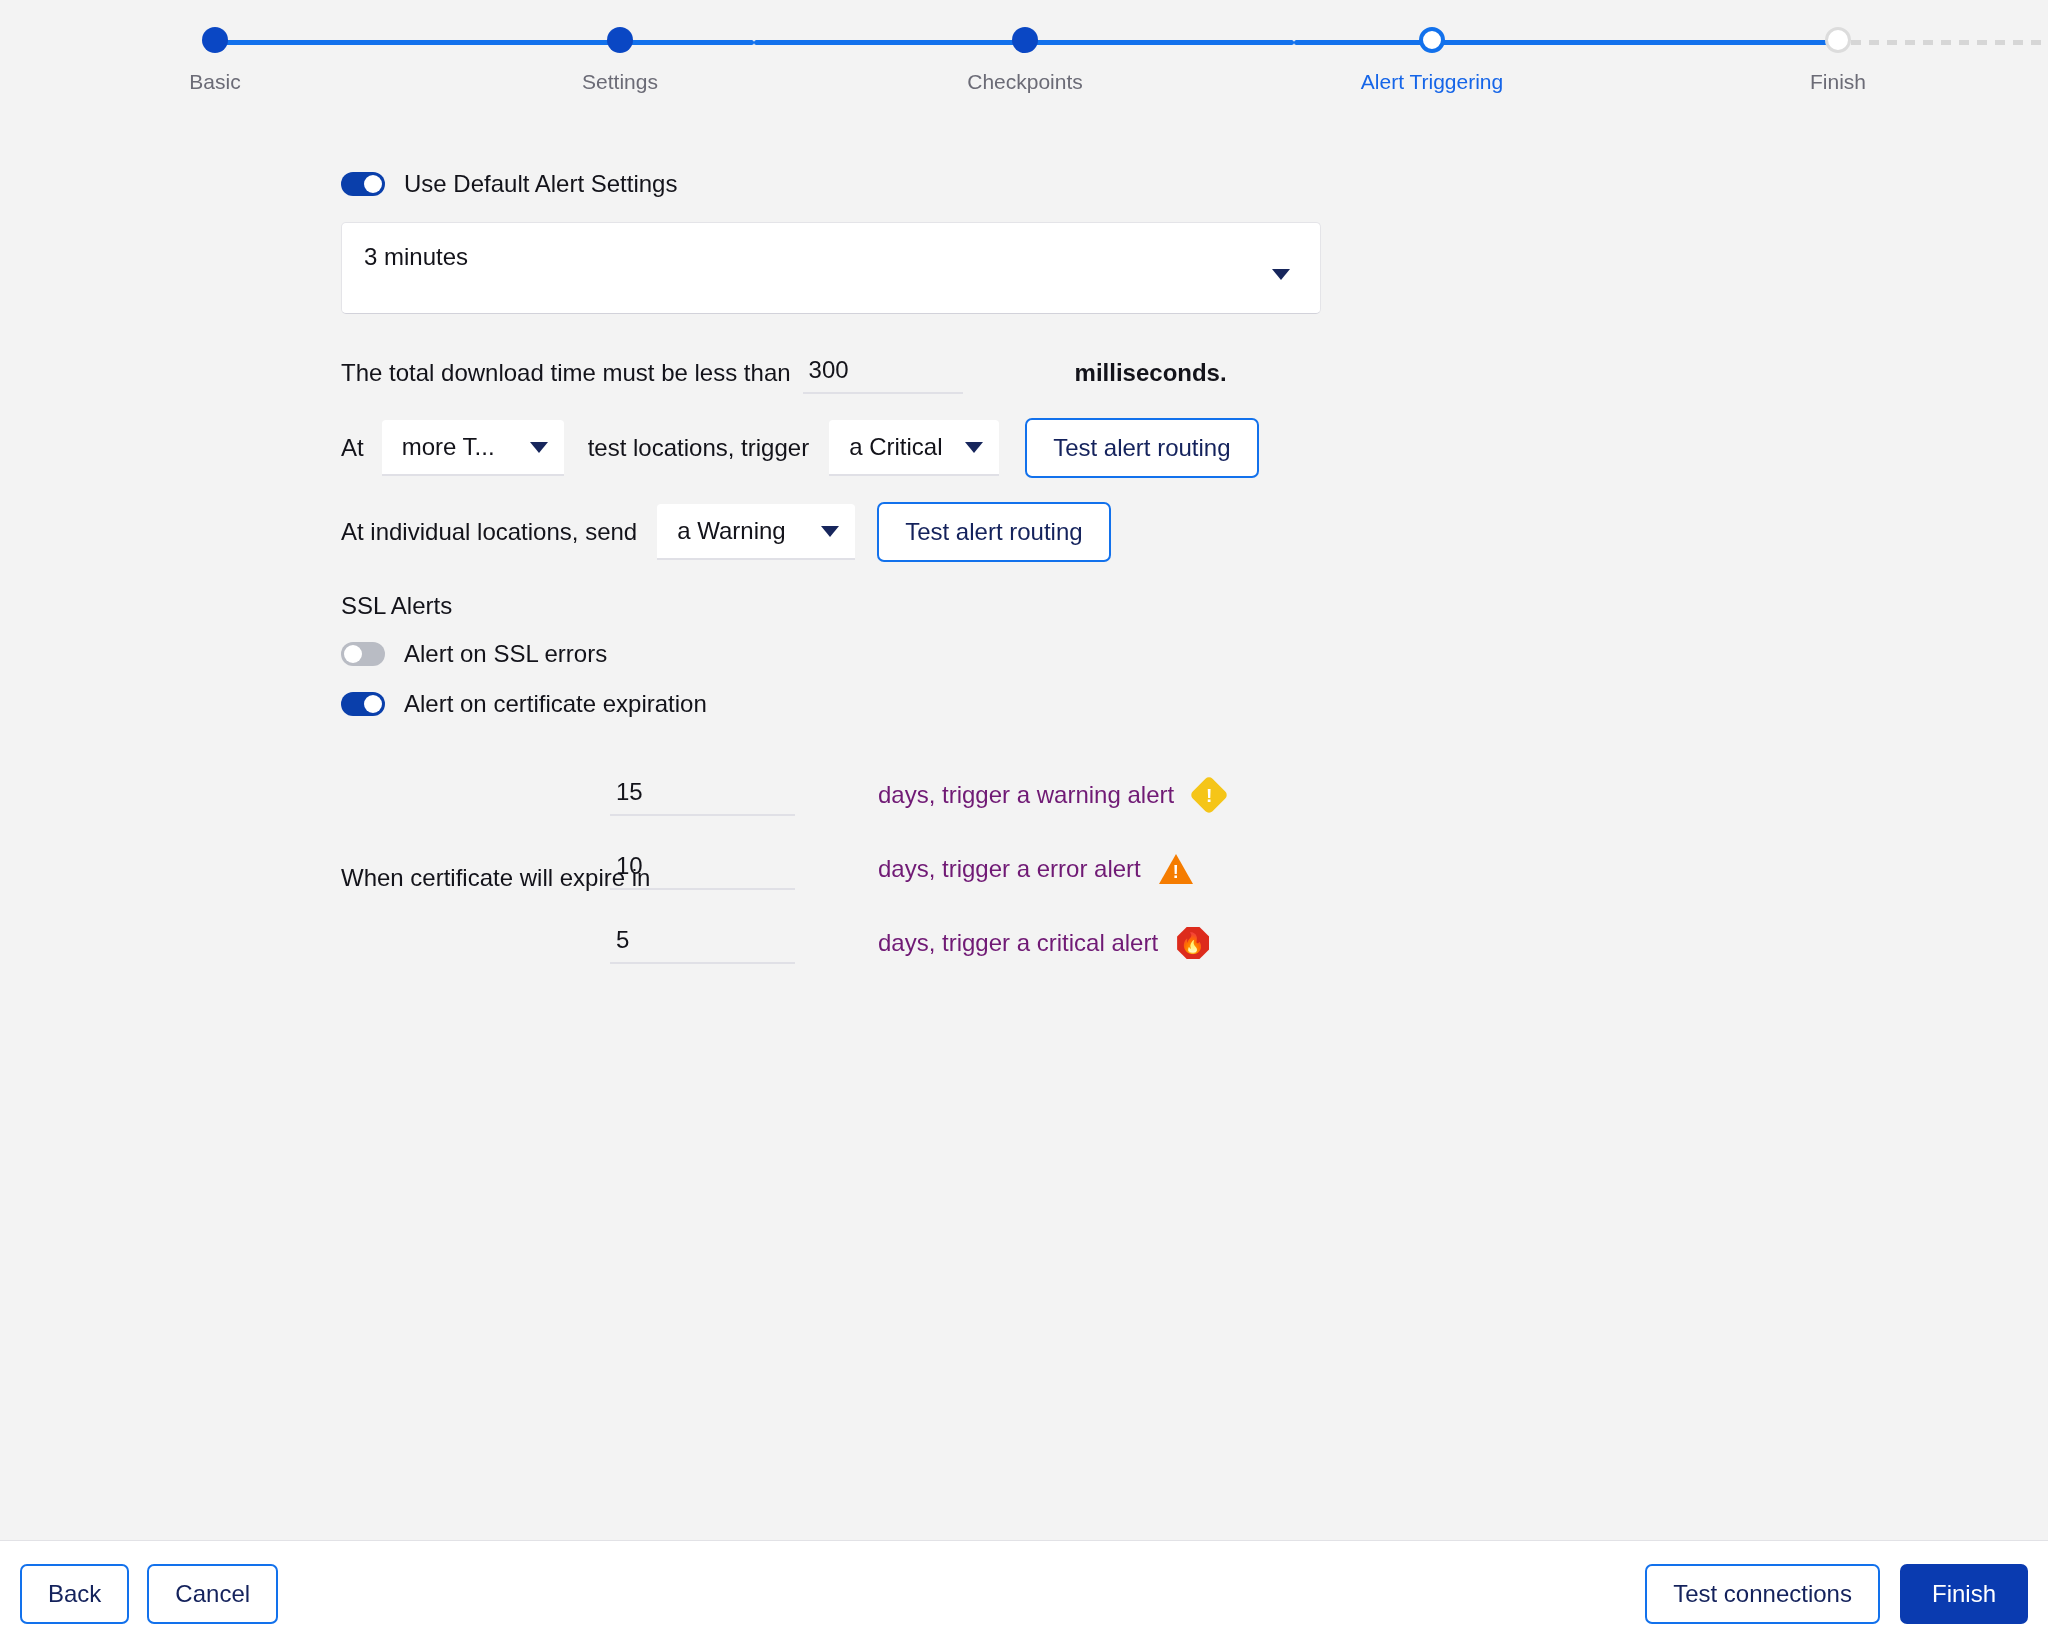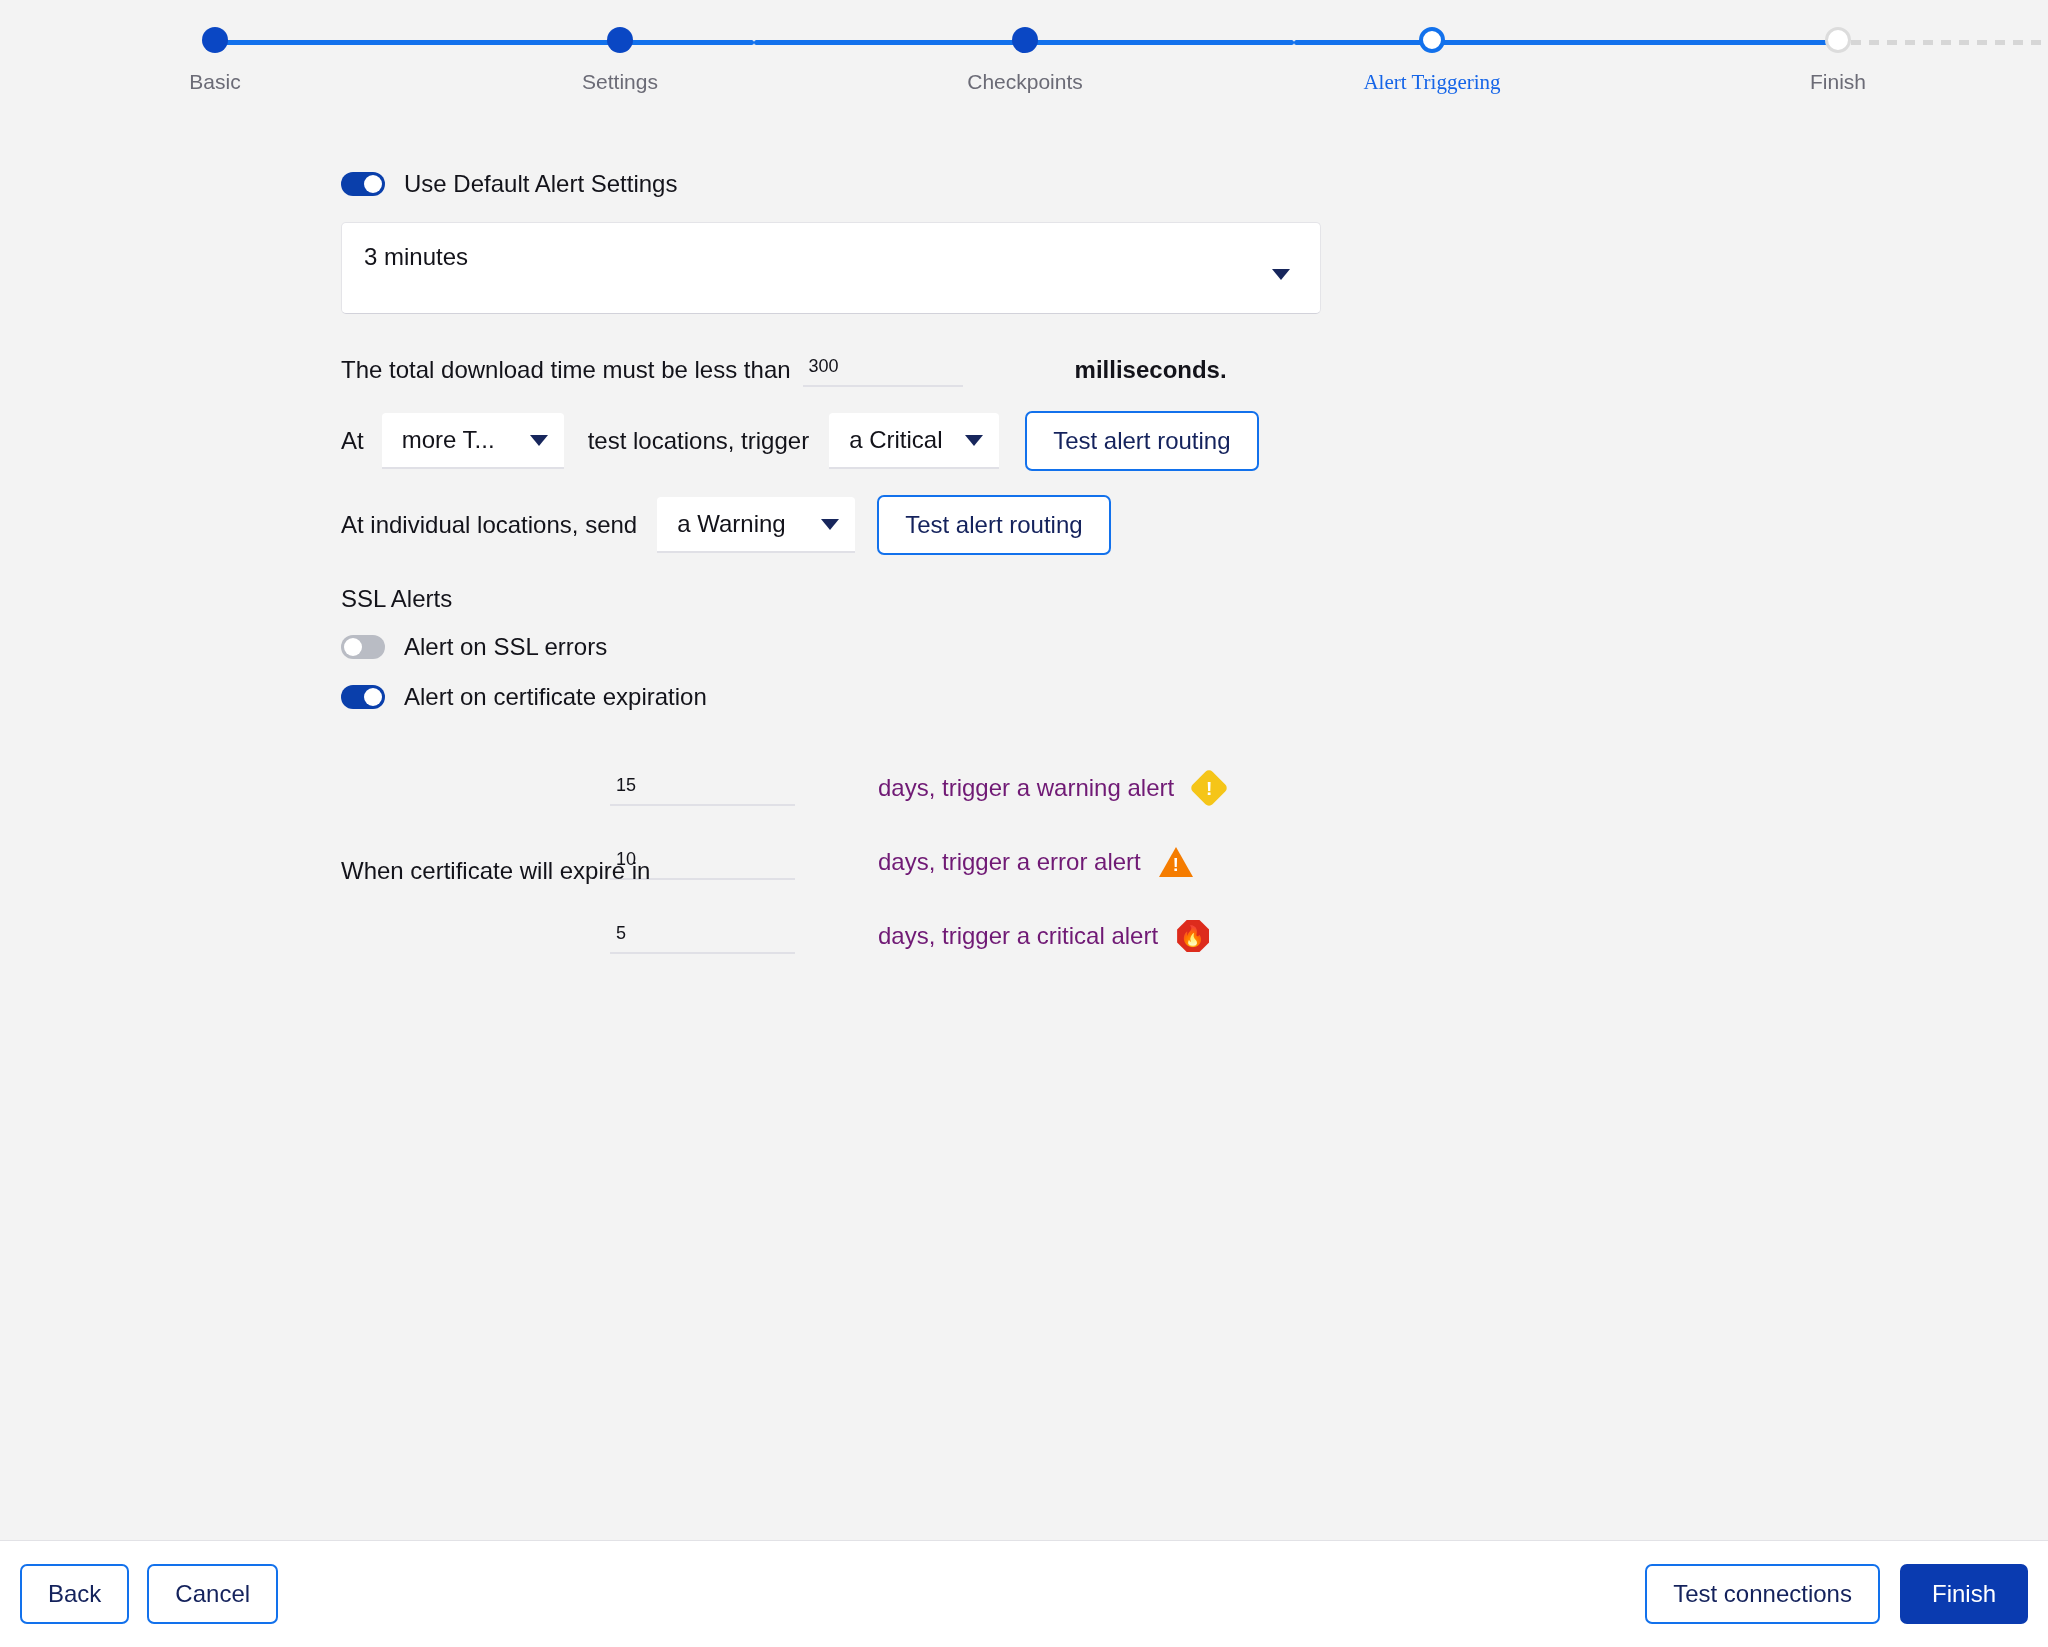--- a/index.html
+++ b/index.html
@@ -49,21 +49,21 @@
     background: #ffffff;
     border: 3px solid #dcdcdc;
   }
   .node-label {
     position: absolute; top: 70px;
     transform: translateX(-50%);
     font-size: 21px;
     color: #6b6b76;
     white-space: nowrap;
   }
-  .node-label.active { color: #1565e8; font-family: Liberation Serif, serif; }
+  .node-label.active { color: #1565e8; }
 
   
   .content {
     position: absolute;
     left: 0; top: 110px; right: 0; bottom: 107px;
     overflow: hidden;
   }
   .form {
     position: absolute;
     left: 341px;
@@ -119,21 +119,21 @@
   }
   .big-select .caret {
     position: absolute; right: 30px; top: 46px;
   }
 
   
   .uinput {
     border: none; outline: none; background: transparent;
     border-bottom: 2px solid #e0e0e6;
     font-family: "Liberation Sans", sans-serif;
-    font-size: 18px;
+    font-size: 24px;
     color: #13131a;
     padding: 4px 6px 8px 6px;
   }
 
   .txt { font-size: 24px; color: #13131a; }
   .txt.bold { font-weight: bold; }
 
   
   .sel {
     background: #fff;

